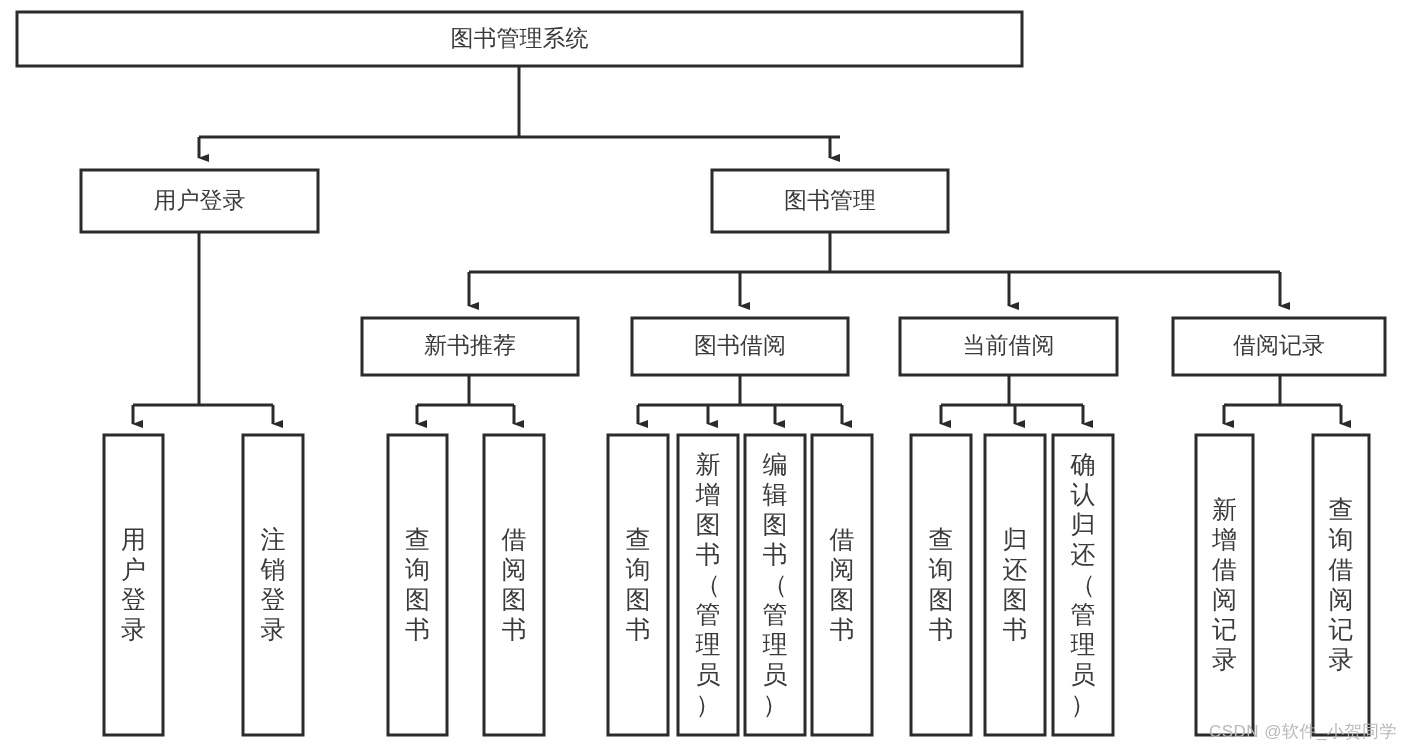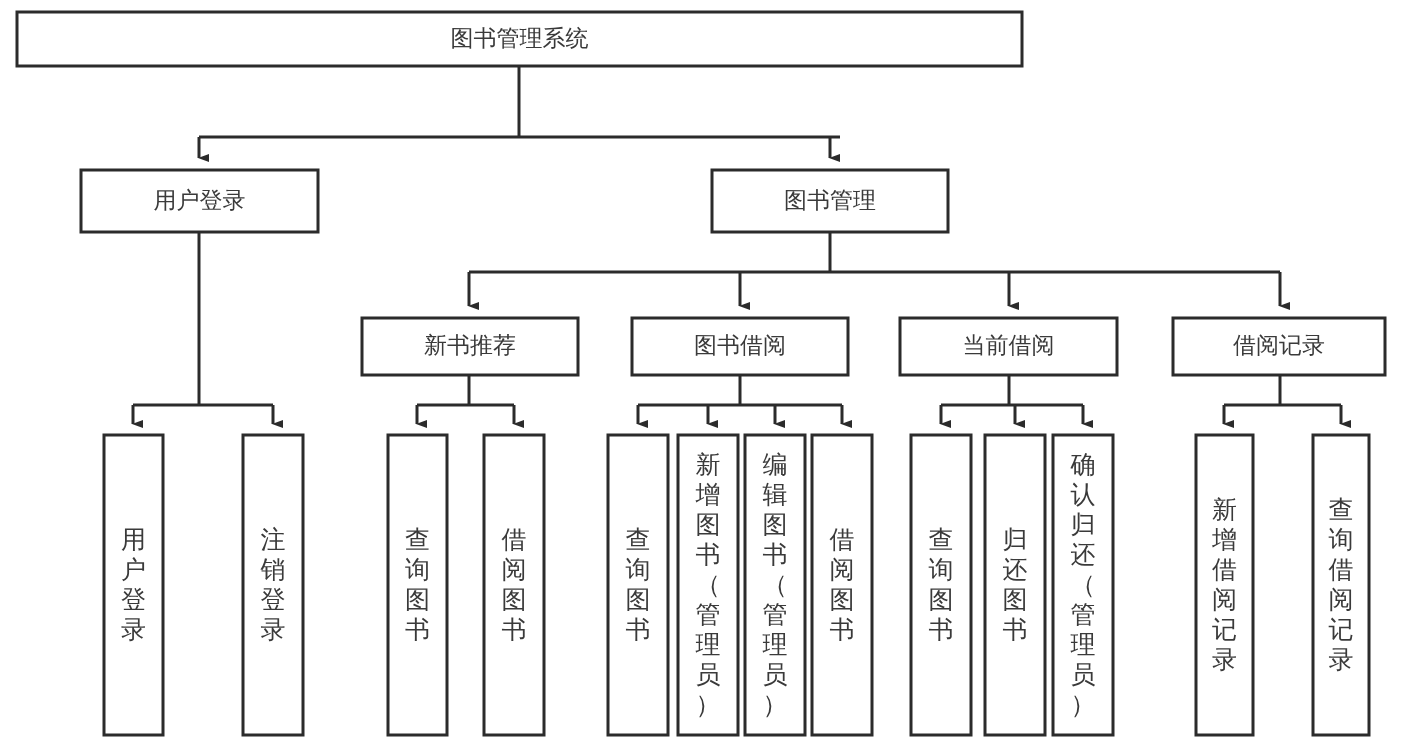--- a/index.html
+++ b/index.html
@@ -295,13 +295,14 @@
           <text class="node-label-v" x="1341" y="518.4">查</text>
           <text class="node-label-v" x="1341" y="548.4">询</text>
           <text class="node-label-v" x="1341" y="578.4">借</text>
           <text class="node-label-v" x="1341" y="608.4">阅</text>
           <text class="node-label-v" x="1341" y="638.4">记</text>
           <text class="node-label-v" x="1341" y="668.4">录</text>
         </g>
       </g>
   </svg>
 
+  <div class="watermark">CSDN @软件_小贺同学</div>
 </div>
 
 </body></html>

